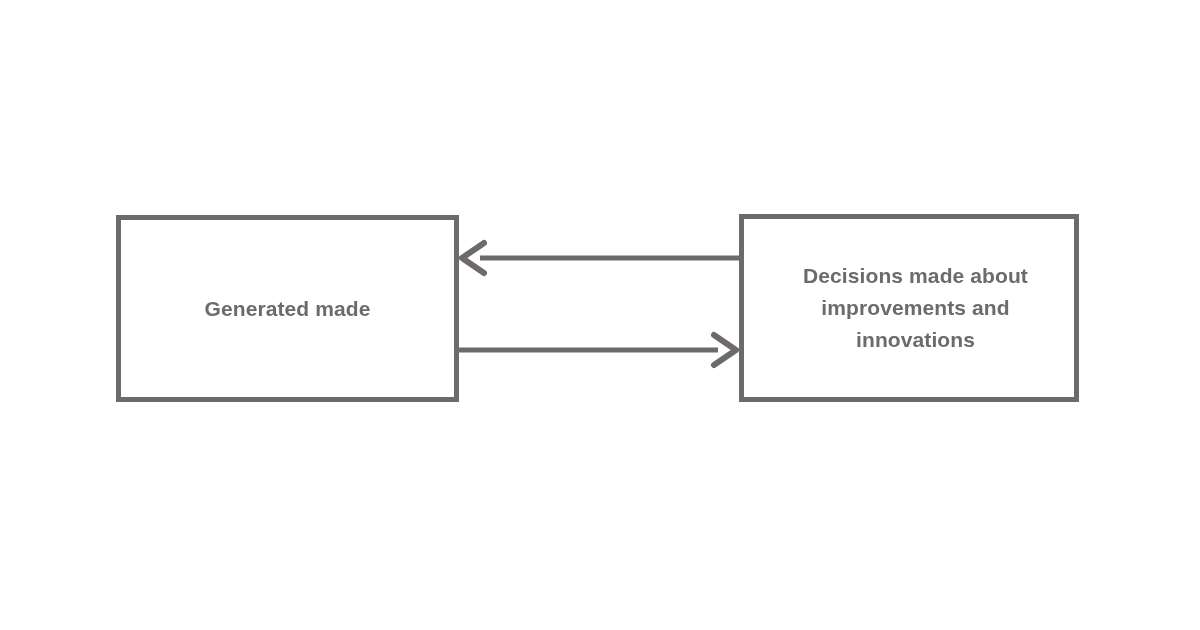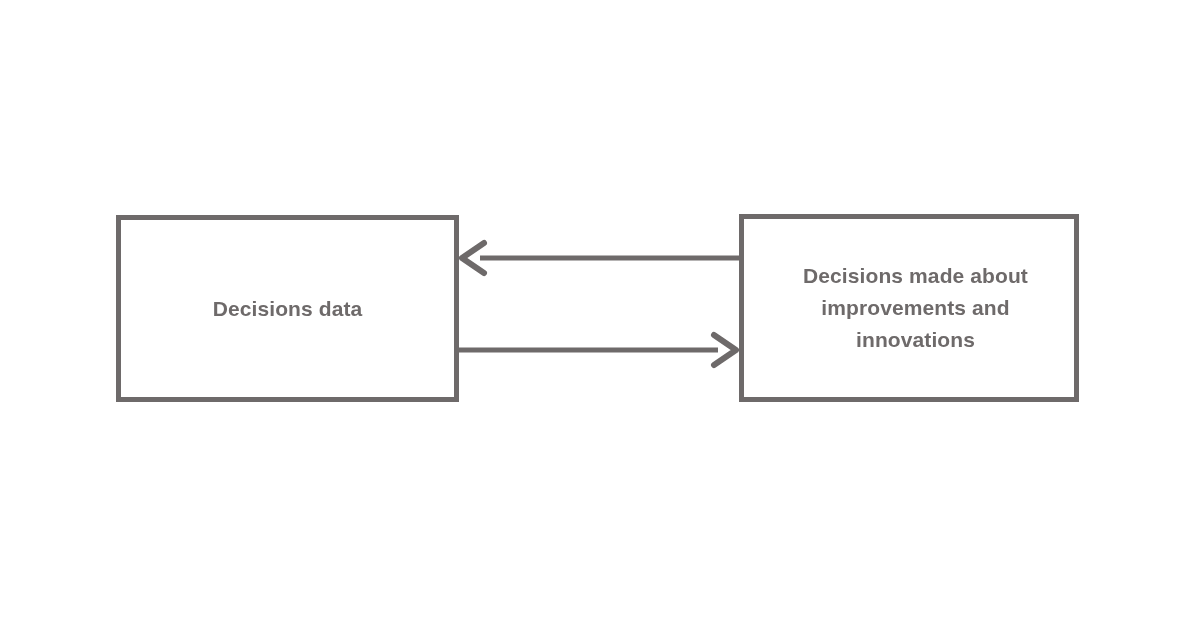--- a/index.html
+++ b/index.html
@@ -58,21 +58,21 @@
   .edge-layer .hit {
     pointer-events: auto;
   }
 </style>
 </head>
 <body>
 
 <div id="canvas">
 
   <div class="node" id="node-generated-data">
-    <span class="node-label">Decisions data</span>
+    <span class="node-label">Generated made</span>
   </div>
 
   <div class="node" id="node-decisions">
     <span class="node-label">Decisions made about
 improvements and
 innovations</span>
   </div>
 
   <svg class="edge-layer" viewBox="0 0 1200 630" width="1200" height="630">
 

